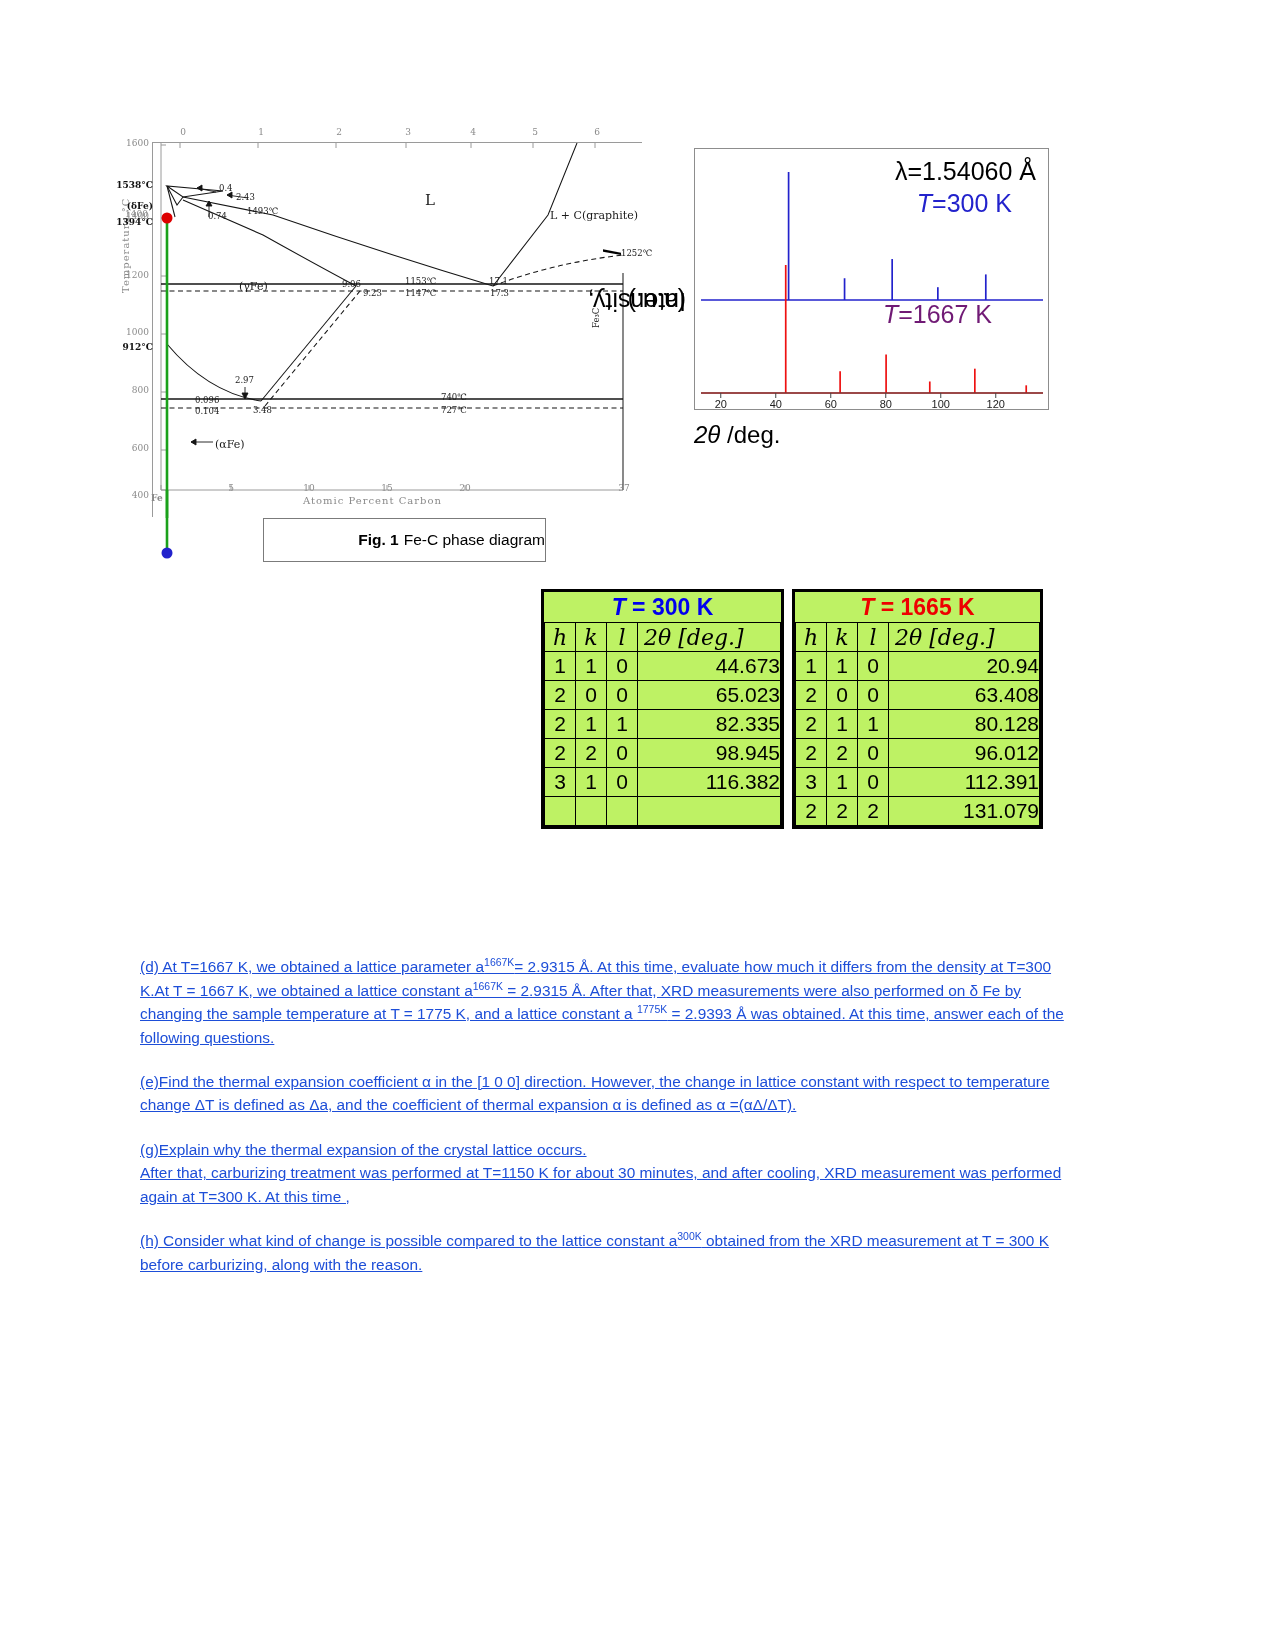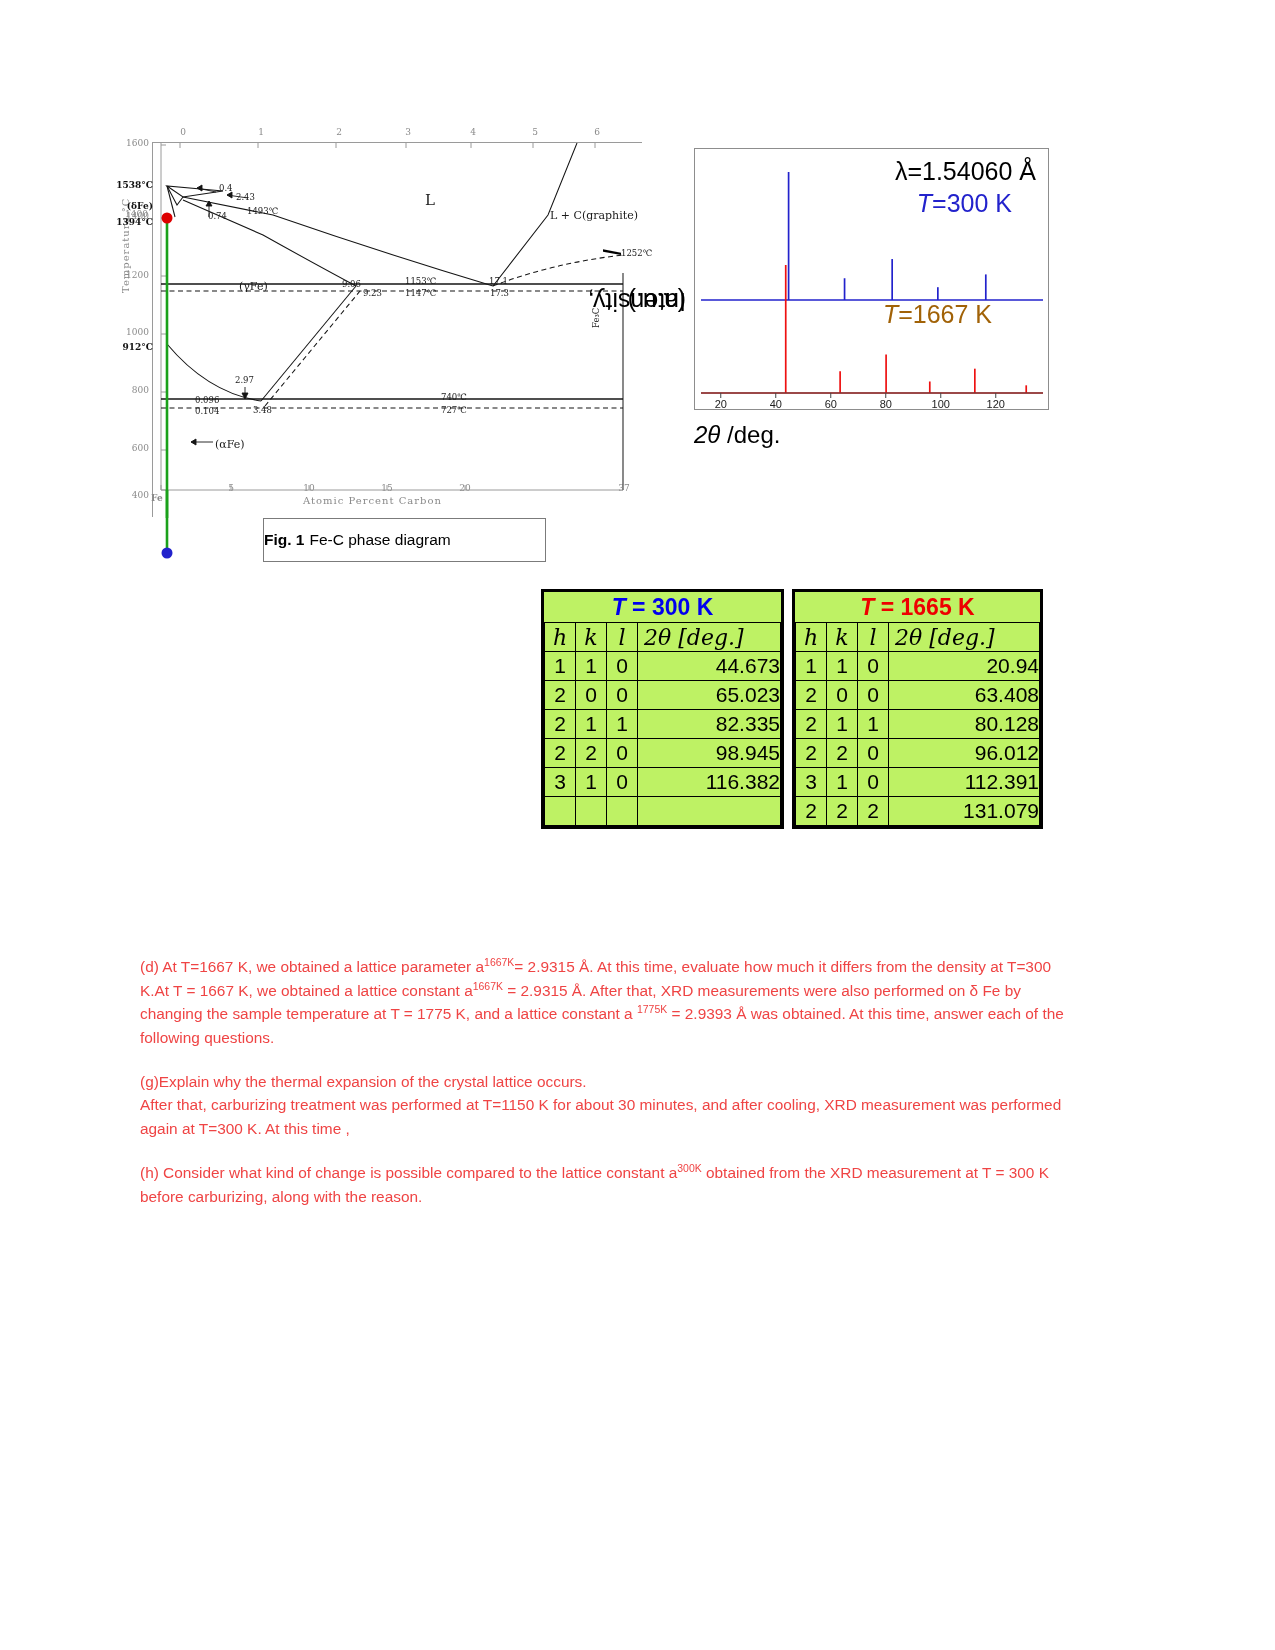--- a/index.html
+++ b/index.html
@@ -25,37 +25,37 @@
              font-family:"DejaVu Serif",serif;text-align:center;width:24px;}
   .pd-tick-top{position:absolute;top:-16px;font-size:9px;color:#8a8a8a;
                font-family:"DejaVu Serif",serif;text-align:center;width:22px;}
   .pd-text{position:absolute;font-size:8.5px;font-family:"DejaVu Serif",serif;color:#1a1a1a;white-space:nowrap;}
   .pd-text.big{font-size:15px;}
   .pd-text.med{font-size:11px;}
   .pd-lab-left{position:absolute;font-size:9px;font-weight:bold;font-family:"DejaVu Serif",serif;
                color:#111;white-space:nowrap;text-align:right;}
   #fig1cap{position:absolute;left:263px;top:518px;width:283px;height:44px;
            border:1.5px solid #7b7b7b;background:#fff;box-sizing:border-box;
-           display:flex;align-items:center;justify-content:flex-start;font-size:15.5px;}
+           display:flex;align-items:center;justify-content:flex-end;font-size:15.5px;}
   #fig1cap b{margin-right:5px;}
 
   
   #fig2{position:absolute;left:694px;top:148px;width:355px;height:262px;
         border:1.5px solid #8d8d8d;background:#fff;box-sizing:border-box;}
   #fig2 svg{display:block;}
   #fig2-ylabel{position:absolute;left:658px;top:168px;width:30px;height:210px;}
   #fig2-ylabel span{position:absolute;left:-60px;top:88px;transform:rotate(-90deg);
                     transform-origin:left top;white-space:nowrap;font-size:25px;}
   #fig2-xlabel{position:absolute;left:694px;top:421px;width:355px;text-align:left;
                font-size:24px;}
   #lambda-label{position:absolute;right:12px;top:8px;font-size:25px;color:#000;white-space:nowrap;}
   #t300-label{position:absolute;right:36px;top:40px;font-size:25px;color:#2222cc;
               white-space:nowrap;font-style:italic;}
   #t300-label .nonit{font-style:normal;}
-  #t1667-label{position:absolute;right:56px;top:151px;font-size:25px;color:#a16207;
+  #t1667-label{position:absolute;right:56px;top:151px;font-size:25px;color:#701a75;
                white-space:nowrap;font-style:italic;}
   #t1667-label .nonit{font-style:normal;}
   .x2t{font-size:11px;fill:#222;font-family:"Liberation Sans",sans-serif;}
   #fig2cap{position:absolute;left:694px;top:462px;width:356px;height:64px;
            border:1.5px solid #7b7b7b;background:#fff;box-sizing:border-box;
            padding:8px 10px 0 14px;font-size:15.5px;line-height:1.45;}
   #fig2cap b{margin-right:4px;}
 
   
   .xrdtab{position:absolute;border:3.5px solid #000;background:#bef264;border-collapse:collapse;}
@@ -71,21 +71,21 @@
   .xrdtab td.val{text-align:right;padding-right:0;}
   #tabL{left:541px;top:589px;width:237px;}
   #tabR{left:792px;top:589px;width:245px;}
   #tab1cap{position:absolute;left:546px;top:851px;width:500px;height:70px;
            border:1.5px solid #7b7b7b;background:#fff;box-sizing:border-box;
            padding:9px 8px 0 16px;font-size:15.5px;line-height:1.5;}
   #tab1cap b{margin-right:4px;}
 
   
   #body-text{position:absolute;left:140px;top:955px;width:930px;font-size:15.4px;
-             line-height:1.52;color:#ef4444;}
+             line-height:1.52;color:#1d4ed8;text-decoration:underline;}
   #body-text p{margin:0 0 21px 0;}
   sup{font-size:.68em;}
   sub{font-size:.68em;}
 </style>
 </head>
 <body>
 
 <div class="page">
 
   <div id="fig1">
@@ -390,20 +390,21 @@
         <td class="val">131.079</td>
       </tr>
     </tbody>
       </table>
   </div>
 
 
   <div id="body-text">
     <p><span>(d) At T=1667 K, we obtained a lattice parameter a</span><sup>1667K</sup><span>= 2.9315 Å. At this time, evaluate how much it differs from the density at T=300 K.At T = 1667 K, we obtained a lattice constant a</span><sup>1667K</sup><span> = 2.9315 Å. After that, XRD measurements were also performed on δ Fe by changing the sample temperature at T = 1775 K, and a lattice constant a </span><sup>1775K</sup><span> = 2.9393 Å was obtained. At this time, answer each of the following questions.</span></p>
 
+    <p>(e)Find the thermal expansion coefficient α in the [1 0 0] direction. However, the change in lattice constant with respect to temperature change ΔT is defined as Δa, and the coefficient of thermal expansion α is defined as α =(αΔ/ΔT).</p>
 
 
     <p style="white-space:pre-line">(g)Explain why the thermal expansion of the crystal lattice occurs.
 After that, carburizing treatment was performed at T=1150 K for about 30 minutes, and after cooling, XRD measurement was performed again at T=300 K. At this time ,</p>
 
     <p><span>(h) Consider what kind of change is possible compared to the lattice constant a</span><sup>300K</sup><span> obtained from the XRD measurement at T = 300 K before carburizing, along with the reason.</span></p>
   </div>
 
 </div>
 

